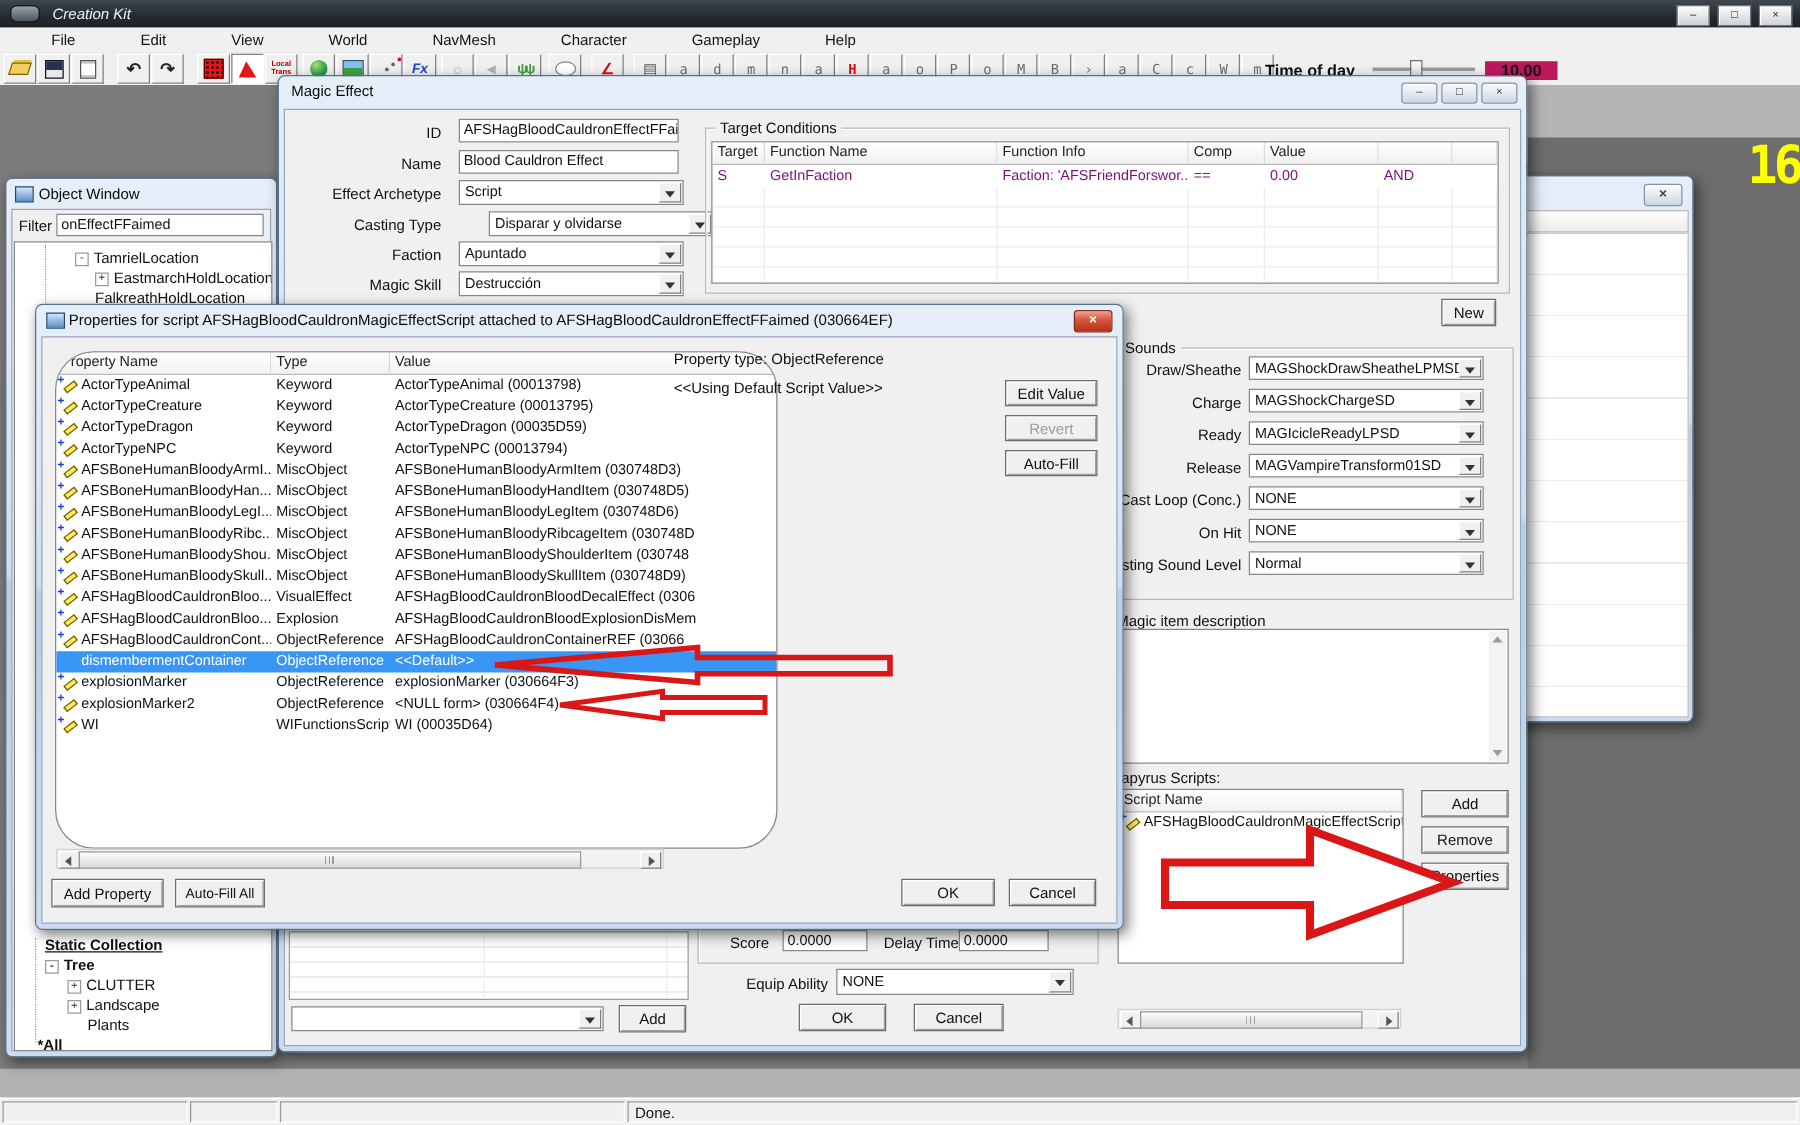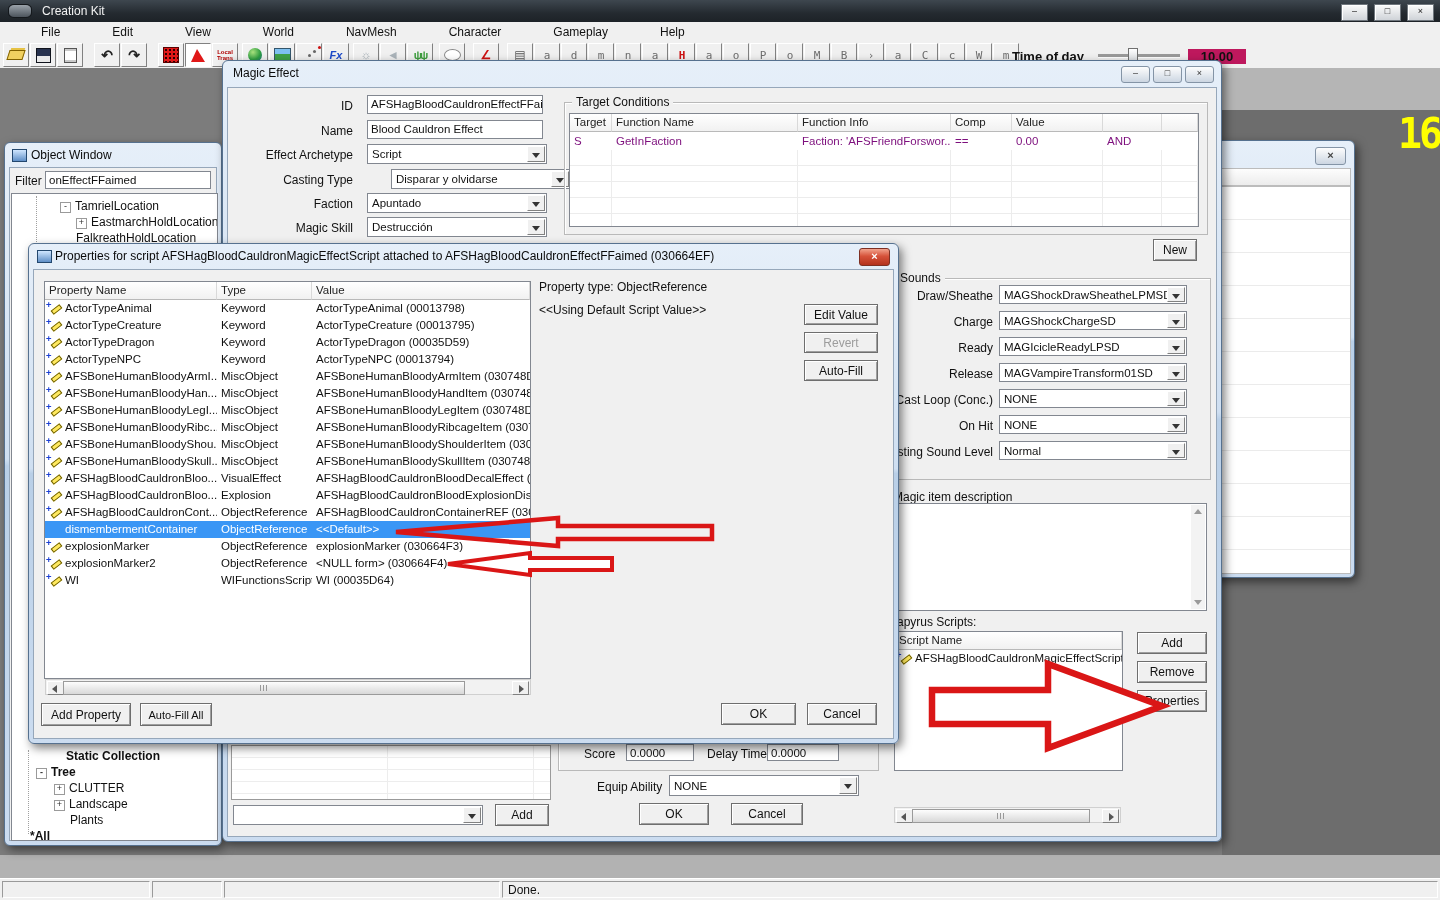--- a/index.html
+++ b/index.html
@@ -5,21 +5,21 @@
   html,body{margin:0;padding:0;background:#555;}
   #root{position:relative;width:1440px;height:900px;overflow:hidden;
         font-family:"Liberation Sans",sans-serif;background:#7c7c7c;
         -webkit-font-smoothing:antialiased;}
   
   .titlebar{position:absolute;left:0;top:0;width:1440px;height:22px;
     background:linear-gradient(180deg,#3e474f 0%,#242a30 60%,#1d2227 100%);
     color:#fff;display:flex;align-items:center;}
   .app-icon{width:22px;height:12px;margin-left:8px;border-radius:6px/5px;
     background:linear-gradient(180deg,#9aa2aa,#4c545c);border:1px solid #14181c;}
-  .app-title{margin-left:10px;font-size:12px;color:#f2f2f2;}
+  .app-title{margin-left:10px;font-size:12px;color:#f2f2f2;font-style:italic;}
   .winbtns{position:absolute;right:6px;top:4px;display:flex;gap:6px;}
   .cbt{width:25px;height:15px;background:linear-gradient(#fbfbfb,#cfd3d8);
     border:1px solid #6f767d;font-size:9px;line-height:13px;text-align:center;color:#222;
     box-shadow:inset 1px 1px 0 #fff;}
   .menubar{position:absolute;left:0;top:22px;width:1440px;height:20px;background:#f0f0f0;
     display:flex;align-items:center;font-size:12px;color:#111;border-bottom:1px solid #d7d7d7;}
   .menu-item{padding:2px 11px;margin-left:30px;}
   .toolbar{position:absolute;left:0;top:42px;width:1440px;height:26px;background:#f0f0f0;
     display:flex;align-items:center;padding-left:3px;box-sizing:border-box;}
   .tb-btn{width:24px;height:22px;margin-right:1px;background:#f0f0f0;flex:0 0 auto;
@@ -225,21 +225,21 @@
     <div class="tinput" style="left:40px;top:28px;width:166px;height:18px;">onEffectFFaimed</div>
     <div style="position:absolute;left:6px;top:50px;width:205px;height:646px;background:#fff;border:1px solid #828790;overflow:hidden;">
       <span class="tguide" style="left:24px;top:2px;height:52px;"></span>
       <div id="tree-top" style="position:absolute;left:0;top:4px;width:100%;">
           <div class="tree-item" style="padding-left: 48px;"><span class="expander">-</span><span class="tlabel">TamrielLocation</span></div>
           <div class="tree-item" style="padding-left: 64px;"><span class="expander">+</span><span class="tlabel">EastmarchHoldLocation</span></div>
           <div class="tree-item" style="padding-left: 64px;"><span class="tlabel">FalkreathHoldLocation</span></div>
         </div>
       <span class="tguide" style="left:16px;top:556px;height:84px;"></span>
       <div id="tree-bottom" style="position:absolute;left:0;top:554px;width:100%;">
-          <div class="tree-item bold" style="padding-left: 54px;"><span class="tlabel">Static Collection</span></div>
+          <div class="tree-item bold" style="padding-left: 24px; text-decoration: underline;"><span class="tlabel">Static Collection</span></div>
           <div class="tree-item bold" style="padding-left: 24px;"><span class="expander">-</span><span class="tlabel">Tree</span></div>
           <div class="tree-item" style="padding-left: 42px;"><span class="expander">+</span><span class="tlabel">CLUTTER</span></div>
           <div class="tree-item" style="padding-left: 42px;"><span class="expander">+</span><span class="tlabel">Landscape</span></div>
           <div class="tree-item" style="padding-left: 58px;"><span class="tlabel">Plants</span></div>
           <div class="tree-item bold" style="padding-left: 18px;"><span class="tlabel">*All</span></div>
         </div>
     </div>
   </div>
 
   <div class="aero" id="me-dlg" style="left:222px;top:60px;width:998px;height:780px;z-index:10;">
@@ -438,21 +438,21 @@
       <div class="btn" style="left: 914px; top: 600px; width: 70px; height: 22px;">Remove</div>
       <div class="btn" style="left: 914px; top: 629px; width: 70px; height: 22px;">Properties</div>
     </div>
 
   <div class="aero" id="pr-dlg" style="left:28px;top:243px;width:869px;height:499px;z-index:20;">
     <span class="win-icon" style="left:8px;top:6px;"></span>
     <span class="wtitle" style="left:26px;width:790px;">Properties for script AFSHagBloodCauldronMagicEffectScript attached to AFSHagBloodCauldronEffectFFaimed (030664EF)</span>
     <span class="closebtn-red" style="left:830px;top:4px;">×</span>
     <div class="client" style="top:25px;"></div>
 
-    <div class="lv" style="left:15px;top:37px;width:487px;height:398px;">
+    <div class="lv" style="left:15px;top:37px;width:578px;height:398px;border-radius:31px;">
       <div class="lv-head" id="prop-head">
           <span class="lvh" style="width: 172px;">Property Name</span>
           <span class="lvh" style="width: 95px;">Type</span>
           <span class="lvh" style="width: 218px; flex: 1 1 auto;">Value</span>
         </div>
       <div id="prop-rows">
           <div class="lv-row">
             <span class="picon"></span>
             <span class="lv-cell" style="width: 156px;">ActorTypeAnimal</span>
             <span class="lv-cell" style="width: 95px;">Keyword</span>

